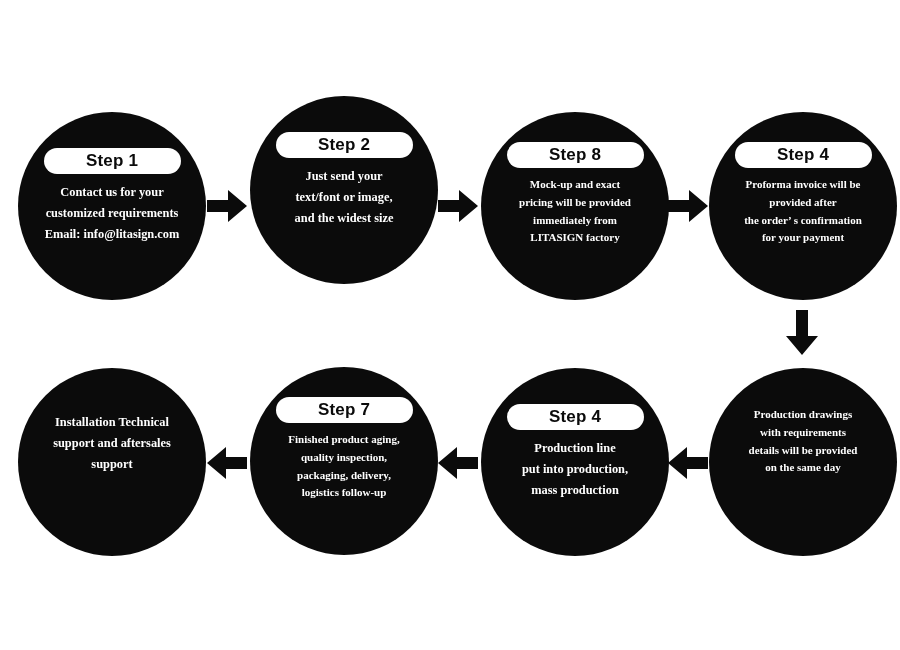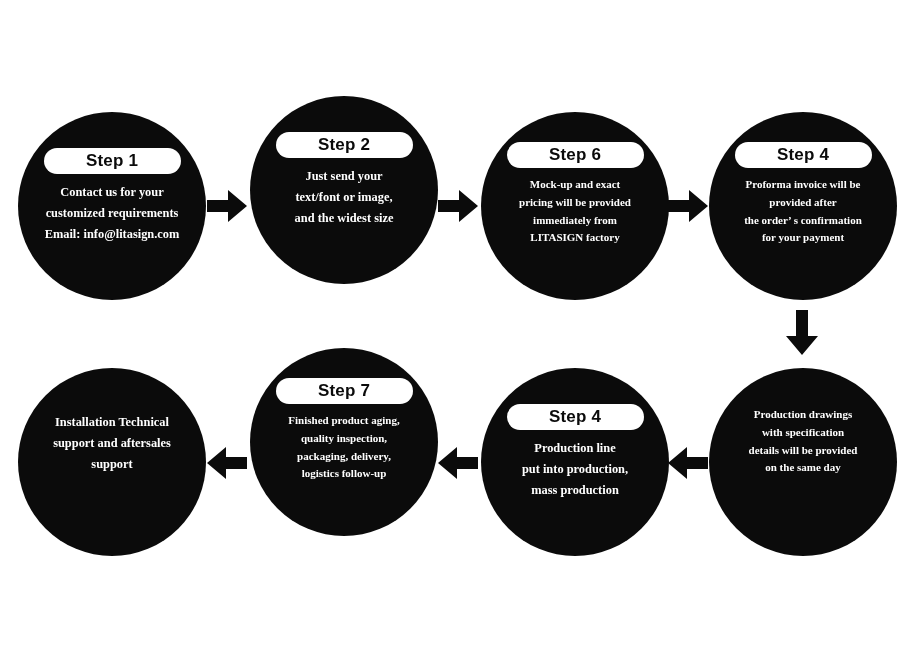--- a/index.html
+++ b/index.html
@@ -85,59 +85,59 @@
   </div>
 
   <div class="node" style="left:250px; top:96px;">
     <div class="pill">Step 2</div>
     <div class="body">Just send your
 text/font or image,
 and the widest size</div>
   </div>
 
   <div class="node r4" style="left:481px; top:112px;">
-    <div class="pill">Step 6</div>
+    <div class="pill">Step 8</div>
     <div class="body four-line">Mock-up and exact
 pricing will be provided
 immediately from
 LITASIGN factory</div>
   </div>
 
   <div class="node r4" style="left:709px; top:112px;">
     <div class="pill">Step 4</div>
     <div class="body four-line">Proforma invoice will be
 provided after
 the order’  s confirmation
 for your payment</div>
   </div>
 
   <div class="node" style="left:18px; top:368px;">
     <div class="body">Installation Technical
 support and aftersales
 support</div>
   </div>
 
-  <div class="node r4" style="left:250px; top:348px;">
+  <div class="node r4" style="left:250px; top:367px;">
     <div class="pill">Step 7</div>
     <div class="body four-line">Finished product aging,
 quality inspection,
 packaging, delivery,
 logistics follow-up</div>
   </div>
 
   <div class="node" style="left:481px; top:368px;">
     <div class="pill">Step 4</div>
     <div class="body">Production line
 put into production,
 mass production</div>
   </div>
 
   <div class="node r4" style="left:709px; top:368px;">
     <div class="body four-line">Production drawings
-with specification
+with requirements
 details will be provided
 on the same day</div>
   </div>
 
   <div class="arrow" style="left:207px; top:189px;">
     <svg width="40" height="34" viewBox="0 0 40 34">
       <polygon points="0,11 21,11 21,1 40,17 21,33 21,23 0,23" fill="#0b0b0b"></polygon>
     </svg>
   </div>
 

